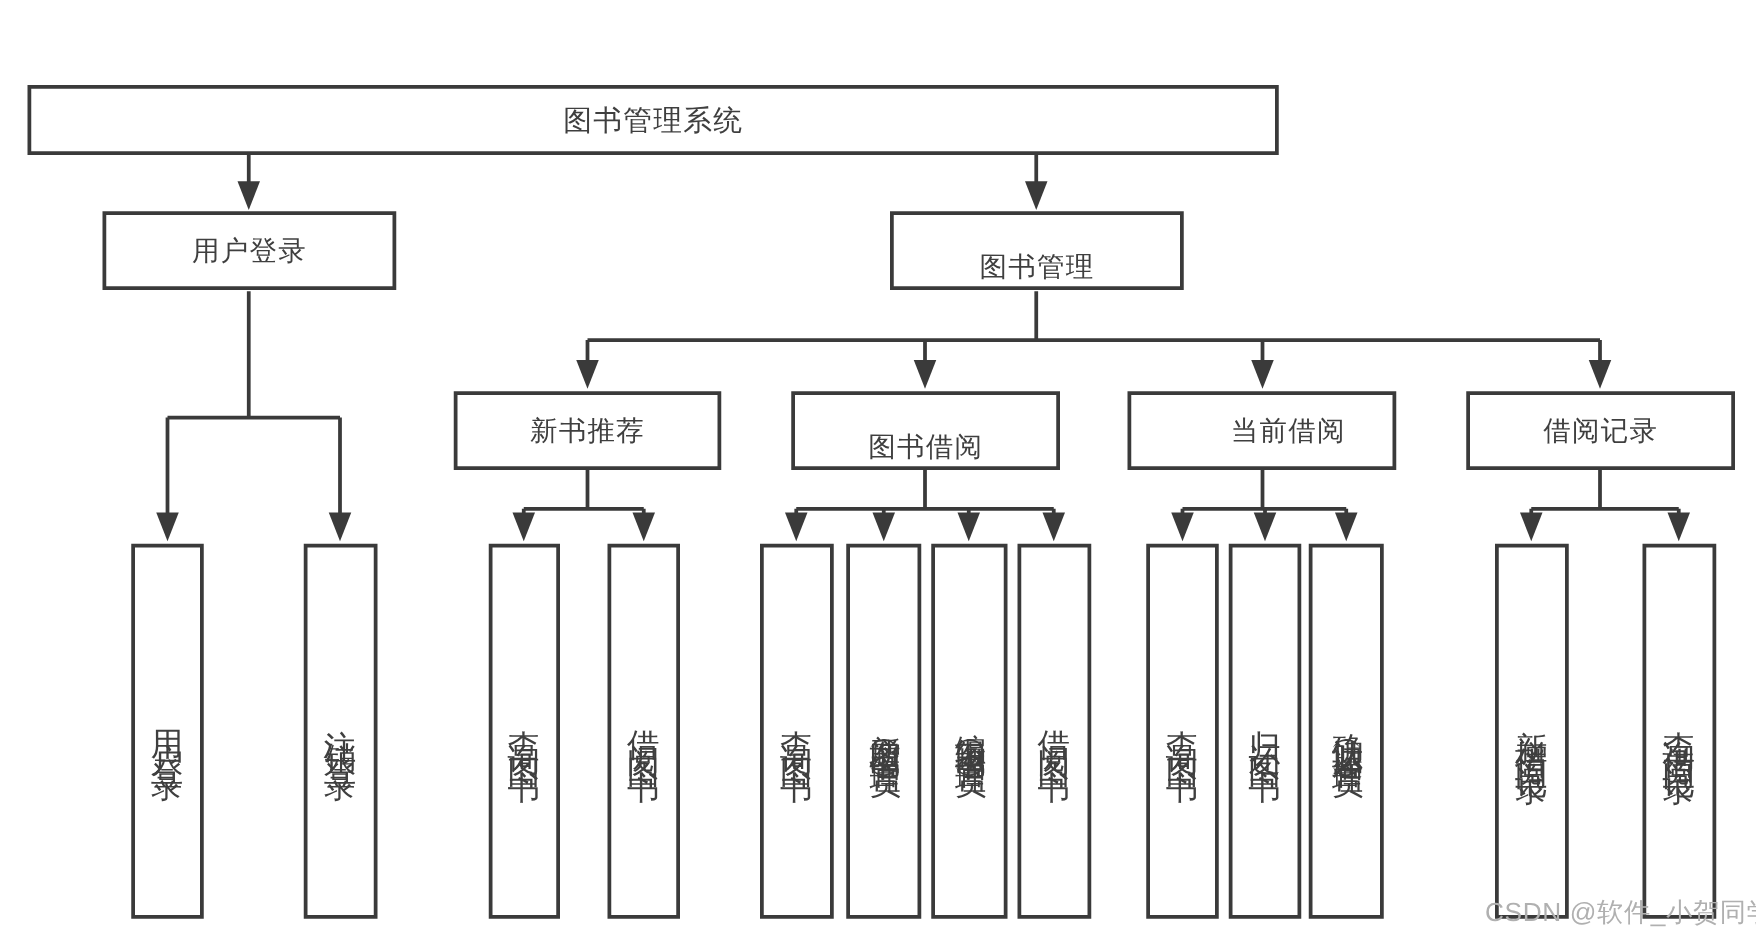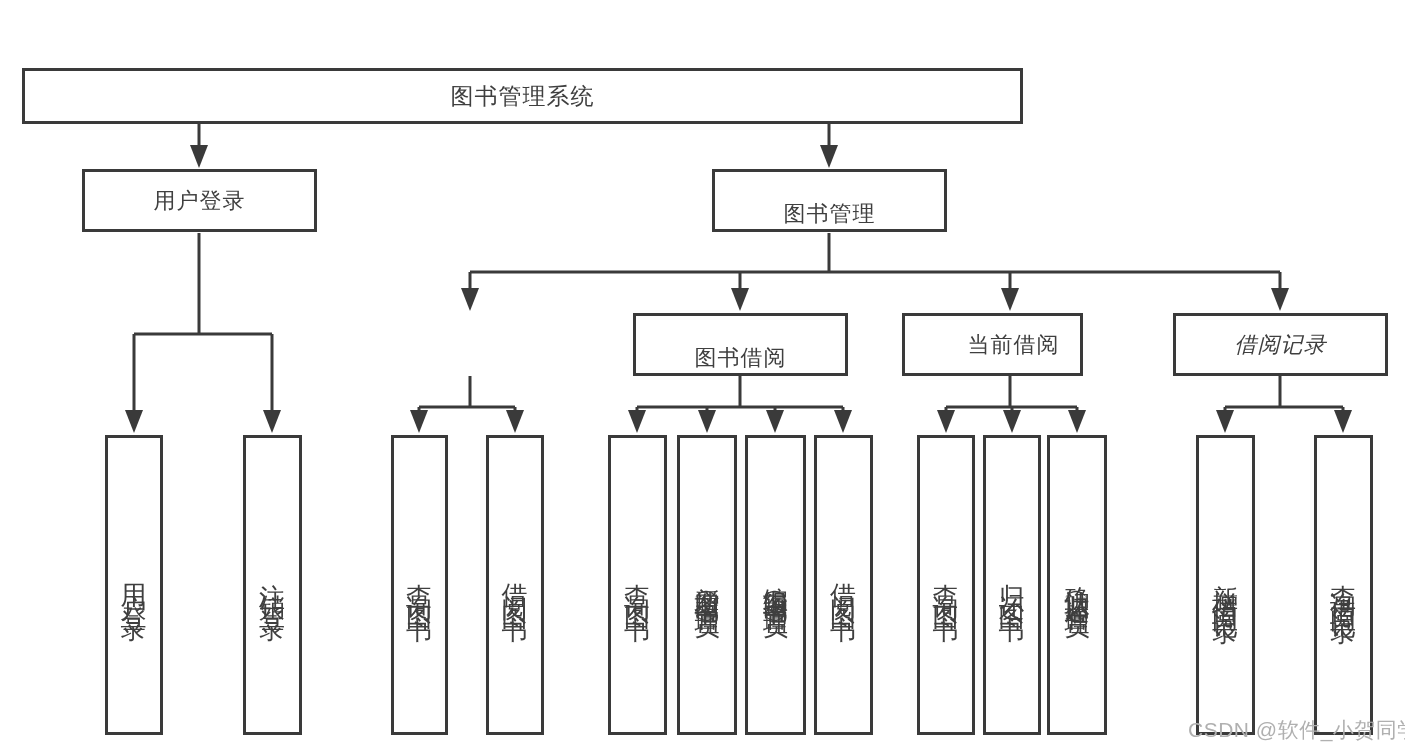--- a/index.html
+++ b/index.html
@@ -124,30 +124,33 @@
   </div>
 
   <div class="node" style="left:82px; top:169px; width:235px; height:63px;">
     <span>用户登录</span>
   </div>
 
   <div class="node" style="left:712px; top:169px; width:235px; height:63px;align-items:flex-end;">
     <span>图书管理</span>
   </div>
 
+  <div class="node" style="left:363px; top:313px; width:214px; height:63px;">
+    <span>新书推荐</span>
+  </div>
 
   <div class="node" style="left:633px; top:313px; width:215px; height:63px;align-items:flex-end;">
     <span>图书借阅</span>
   </div>
 
-  <div class="node" style="left:902px; top:313px; width:181px; height:63px;padding-left:42px;">
+  <div class="node" style="left:902px; top:313px; width:215px; height:63px;padding-left:42px;">
     <span>当前借阅</span>
   </div>
 
-  <div class="node" style="left:1173px; top:313px; width:215px; height:63px;font-style:italic;">
+  <div class="node" style="left:1173px; top:313px; width:215px; height:63px;">
     <span>借阅记录</span>
   </div>
 
   <div class="leaf" style="left:105px; width:58px;">
     <span class="vtext v4">用户登录</span>
   </div>
 
   <div class="leaf" style="left:243px; width:59px;">
     <span class="vtext v4">注销登录</span>
   </div>

